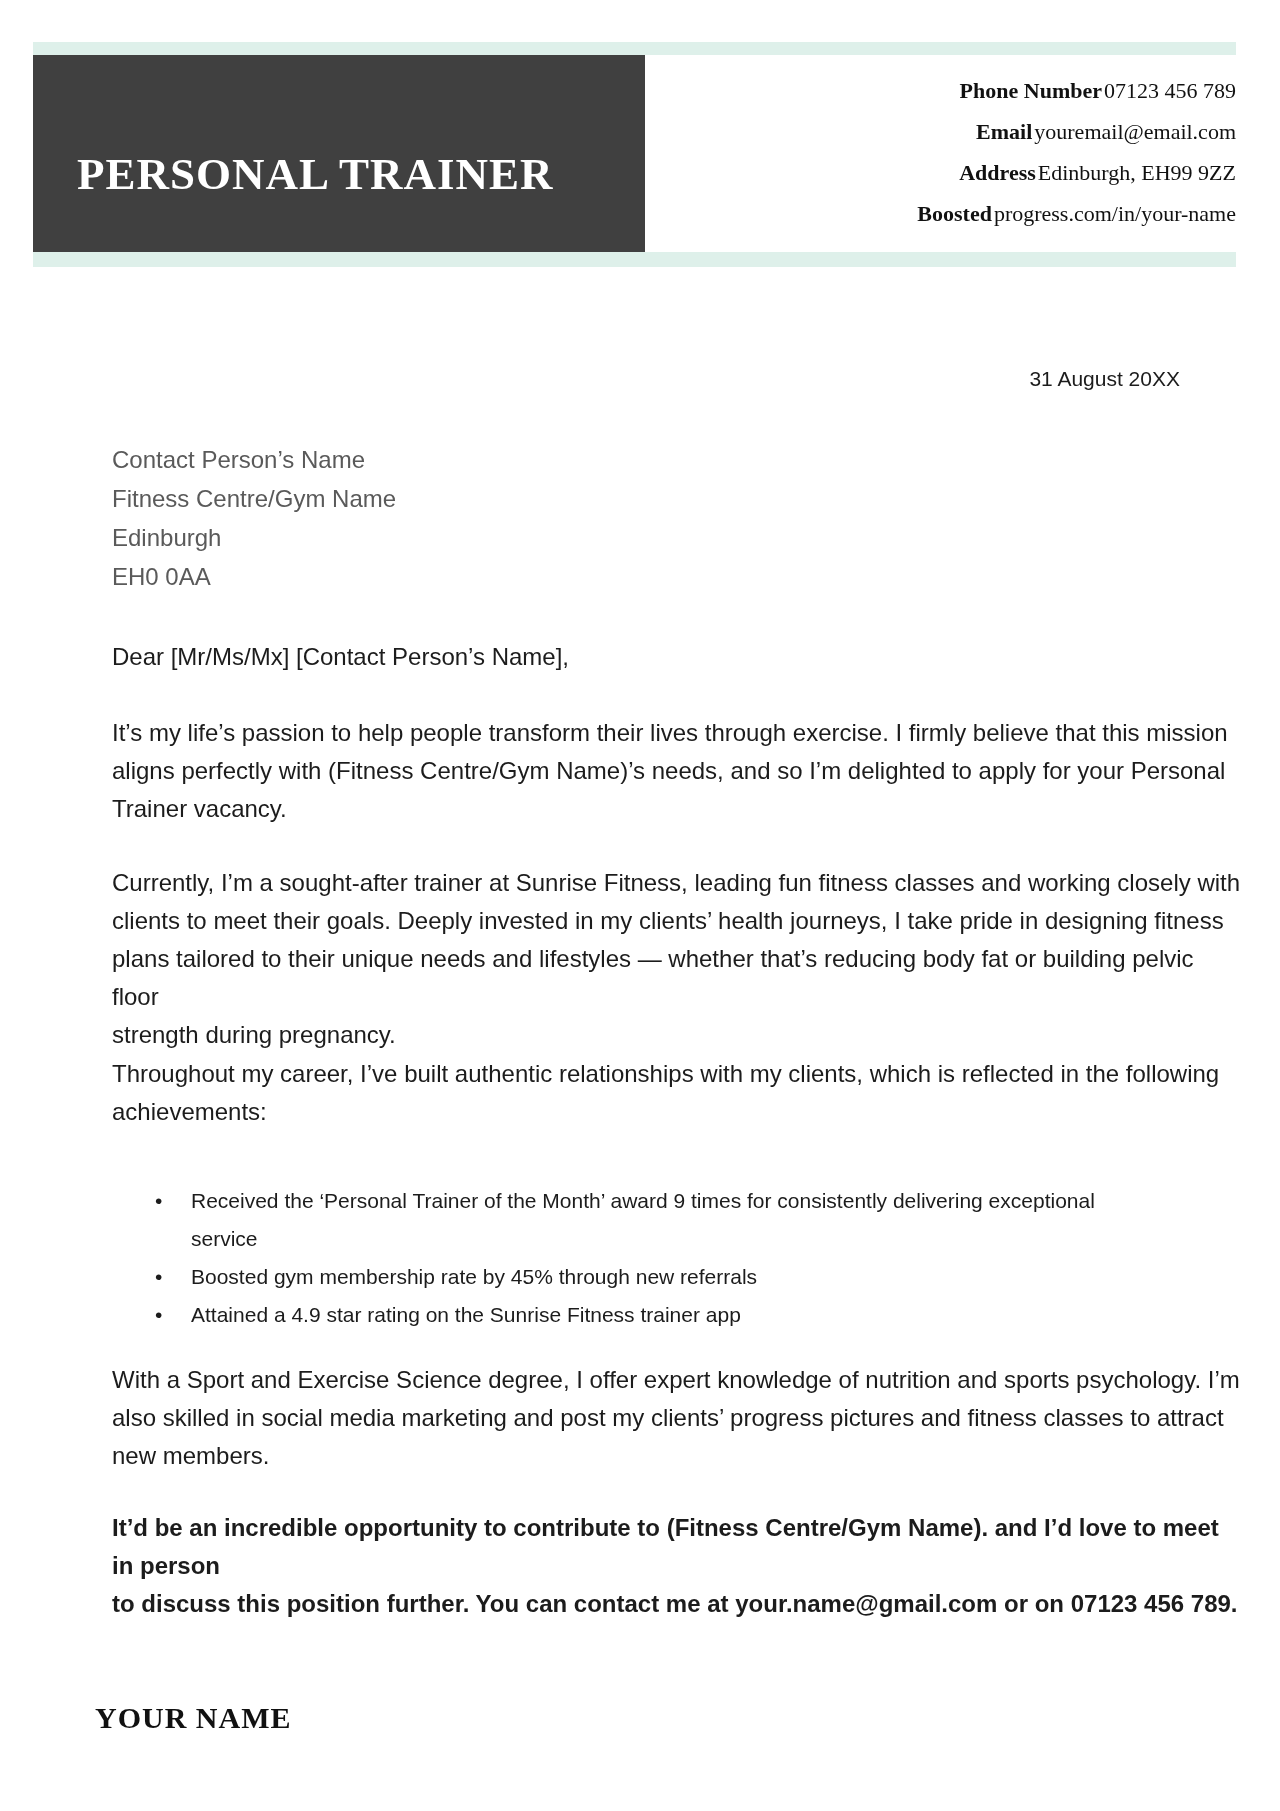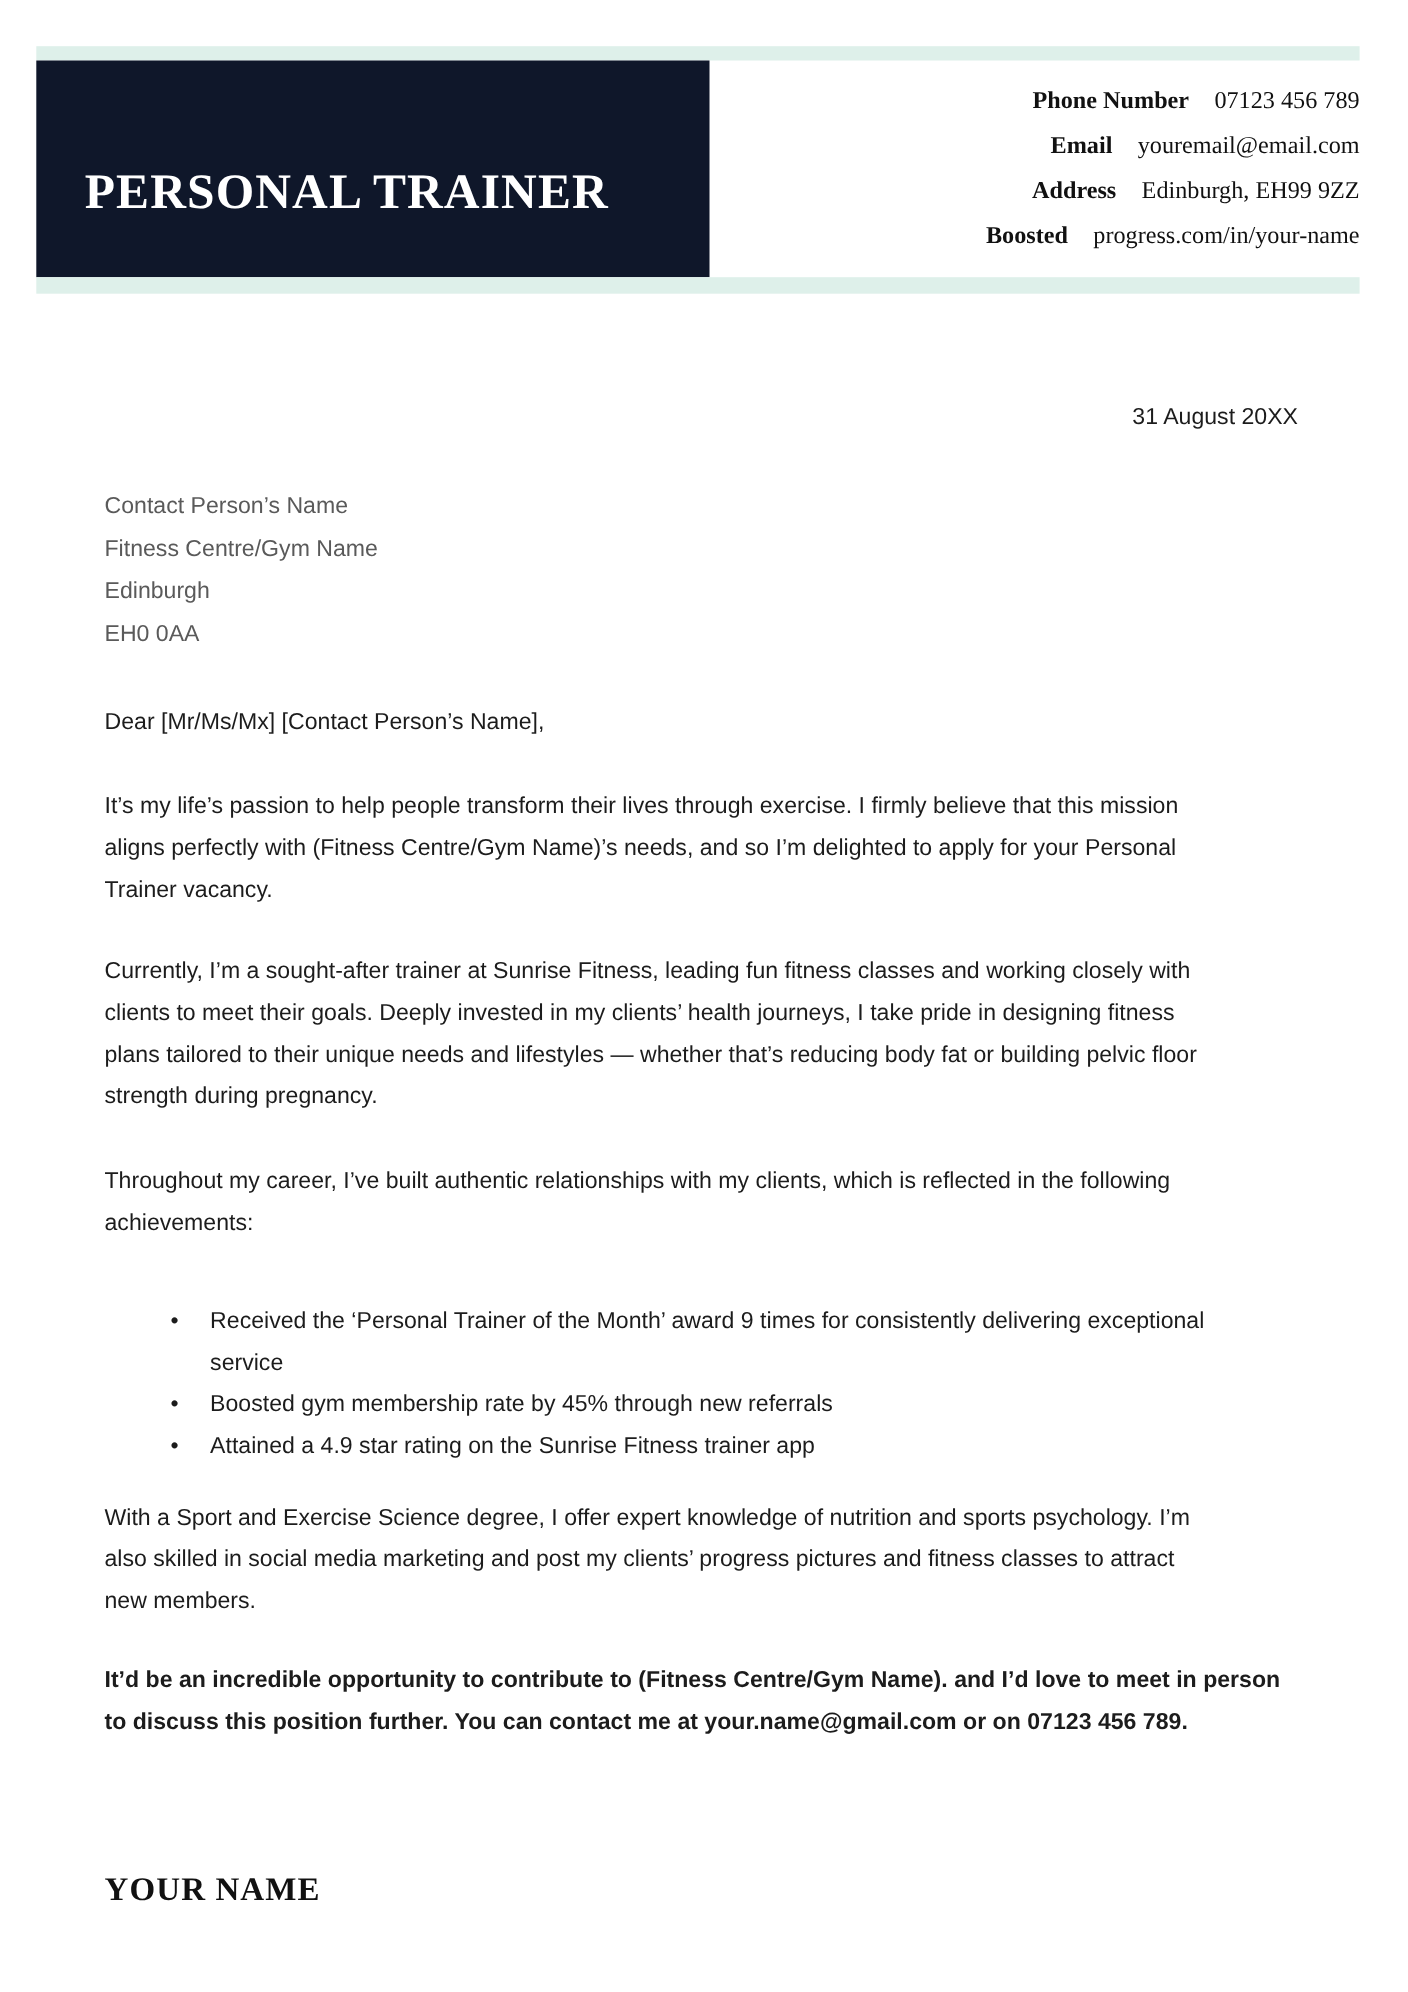--- a/index.html
+++ b/index.html
@@ -7,24 +7,24 @@
   .page{position:relative;width:1280px;height:1811px;background:#ffffff;overflow:hidden;}
 
   
   .strip{position:absolute;left:33px;width:1203px;}
   .strip-top{top:42px;height:13px;}
   .strip-bottom{top:252px;height:15px;}
   .green-block{position:absolute;left:33px;top:55px;width:612px;height:197px;box-sizing:border-box;padding:34px 0 0 44px;}
   .doc-title{color:#ffffff;font-family:"Liberation Serif",serif;font-weight:bold;font-size:45px;line-height:57px;letter-spacing:1px;white-space:pre-line;}
   .doc-title span{display:block;}
   .contact{position:absolute;top:70px;right:44px;text-align:right;font-family:"Liberation Serif",serif;font-size:22px;line-height:41px;color:#111111;}
-  .c-label{font-weight:bold;margin-right:23px;}
+  .c-label{font-weight:bold;margin-right:2px;}
 
   
-  .txt{position:absolute;left:95px;width:1130px;font-size:21px;line-height:38px;color:#1c1c1c;white-space:pre-line;}
+  .txt{position:absolute;left:112px;width:1130px;font-size:24px;line-height:38px;color:#1c1c1c;white-space:pre-line;}
   .date{position:absolute;right:100px;top:360px;font-size:21px;line-height:38px;color:#1c1c1c;}
   .recipient{top:440px;line-height:39px;color:#5a5a5a;}
   .salutation{top:638px;}
   .para-1{top:714px;}
   .para-2{top:864px;}
   .para-3{top:1055px;}
   .bullets{position:absolute;left:95px;top:1166px;width:1130px;margin:16px;padding:0;list-style:none;font-size:21px;line-height:38px;color:#1c1c1c;}
   .bullets li{position:relative;padding-left:80px;white-space:pre-line;}
   .bullets li::before{content:"\2022";position:absolute;left:44px;top:0;}
   .para-4{top:1361px;}
@@ -32,21 +32,21 @@
   .closing{top:1623px;}
   .signature{position:absolute;left:95px;top:1698px;font-family:"Liberation Serif",serif;font-weight:bold;font-size:30px;line-height:40px;letter-spacing:1px;color:#111111;}
 </style>
 </head>
 <body>
 
 <div class="page">
 
   <div class="strip strip-top" style="background: rgb(222, 240, 234);"></div>
 
-  <div class="green-block" style="background: #0f172a;">
+  <div class="green-block" style="background: #404040;">
     <div class="doc-title">
       <span>PERSONAL TRAINER</span>
       <span>COVER LETTER</span>
     </div>
   </div>
 
   <div class="contact">
     <div>
       <span class="c-label">Phone Number</span><span>07123 456 789</span>
     </div>

